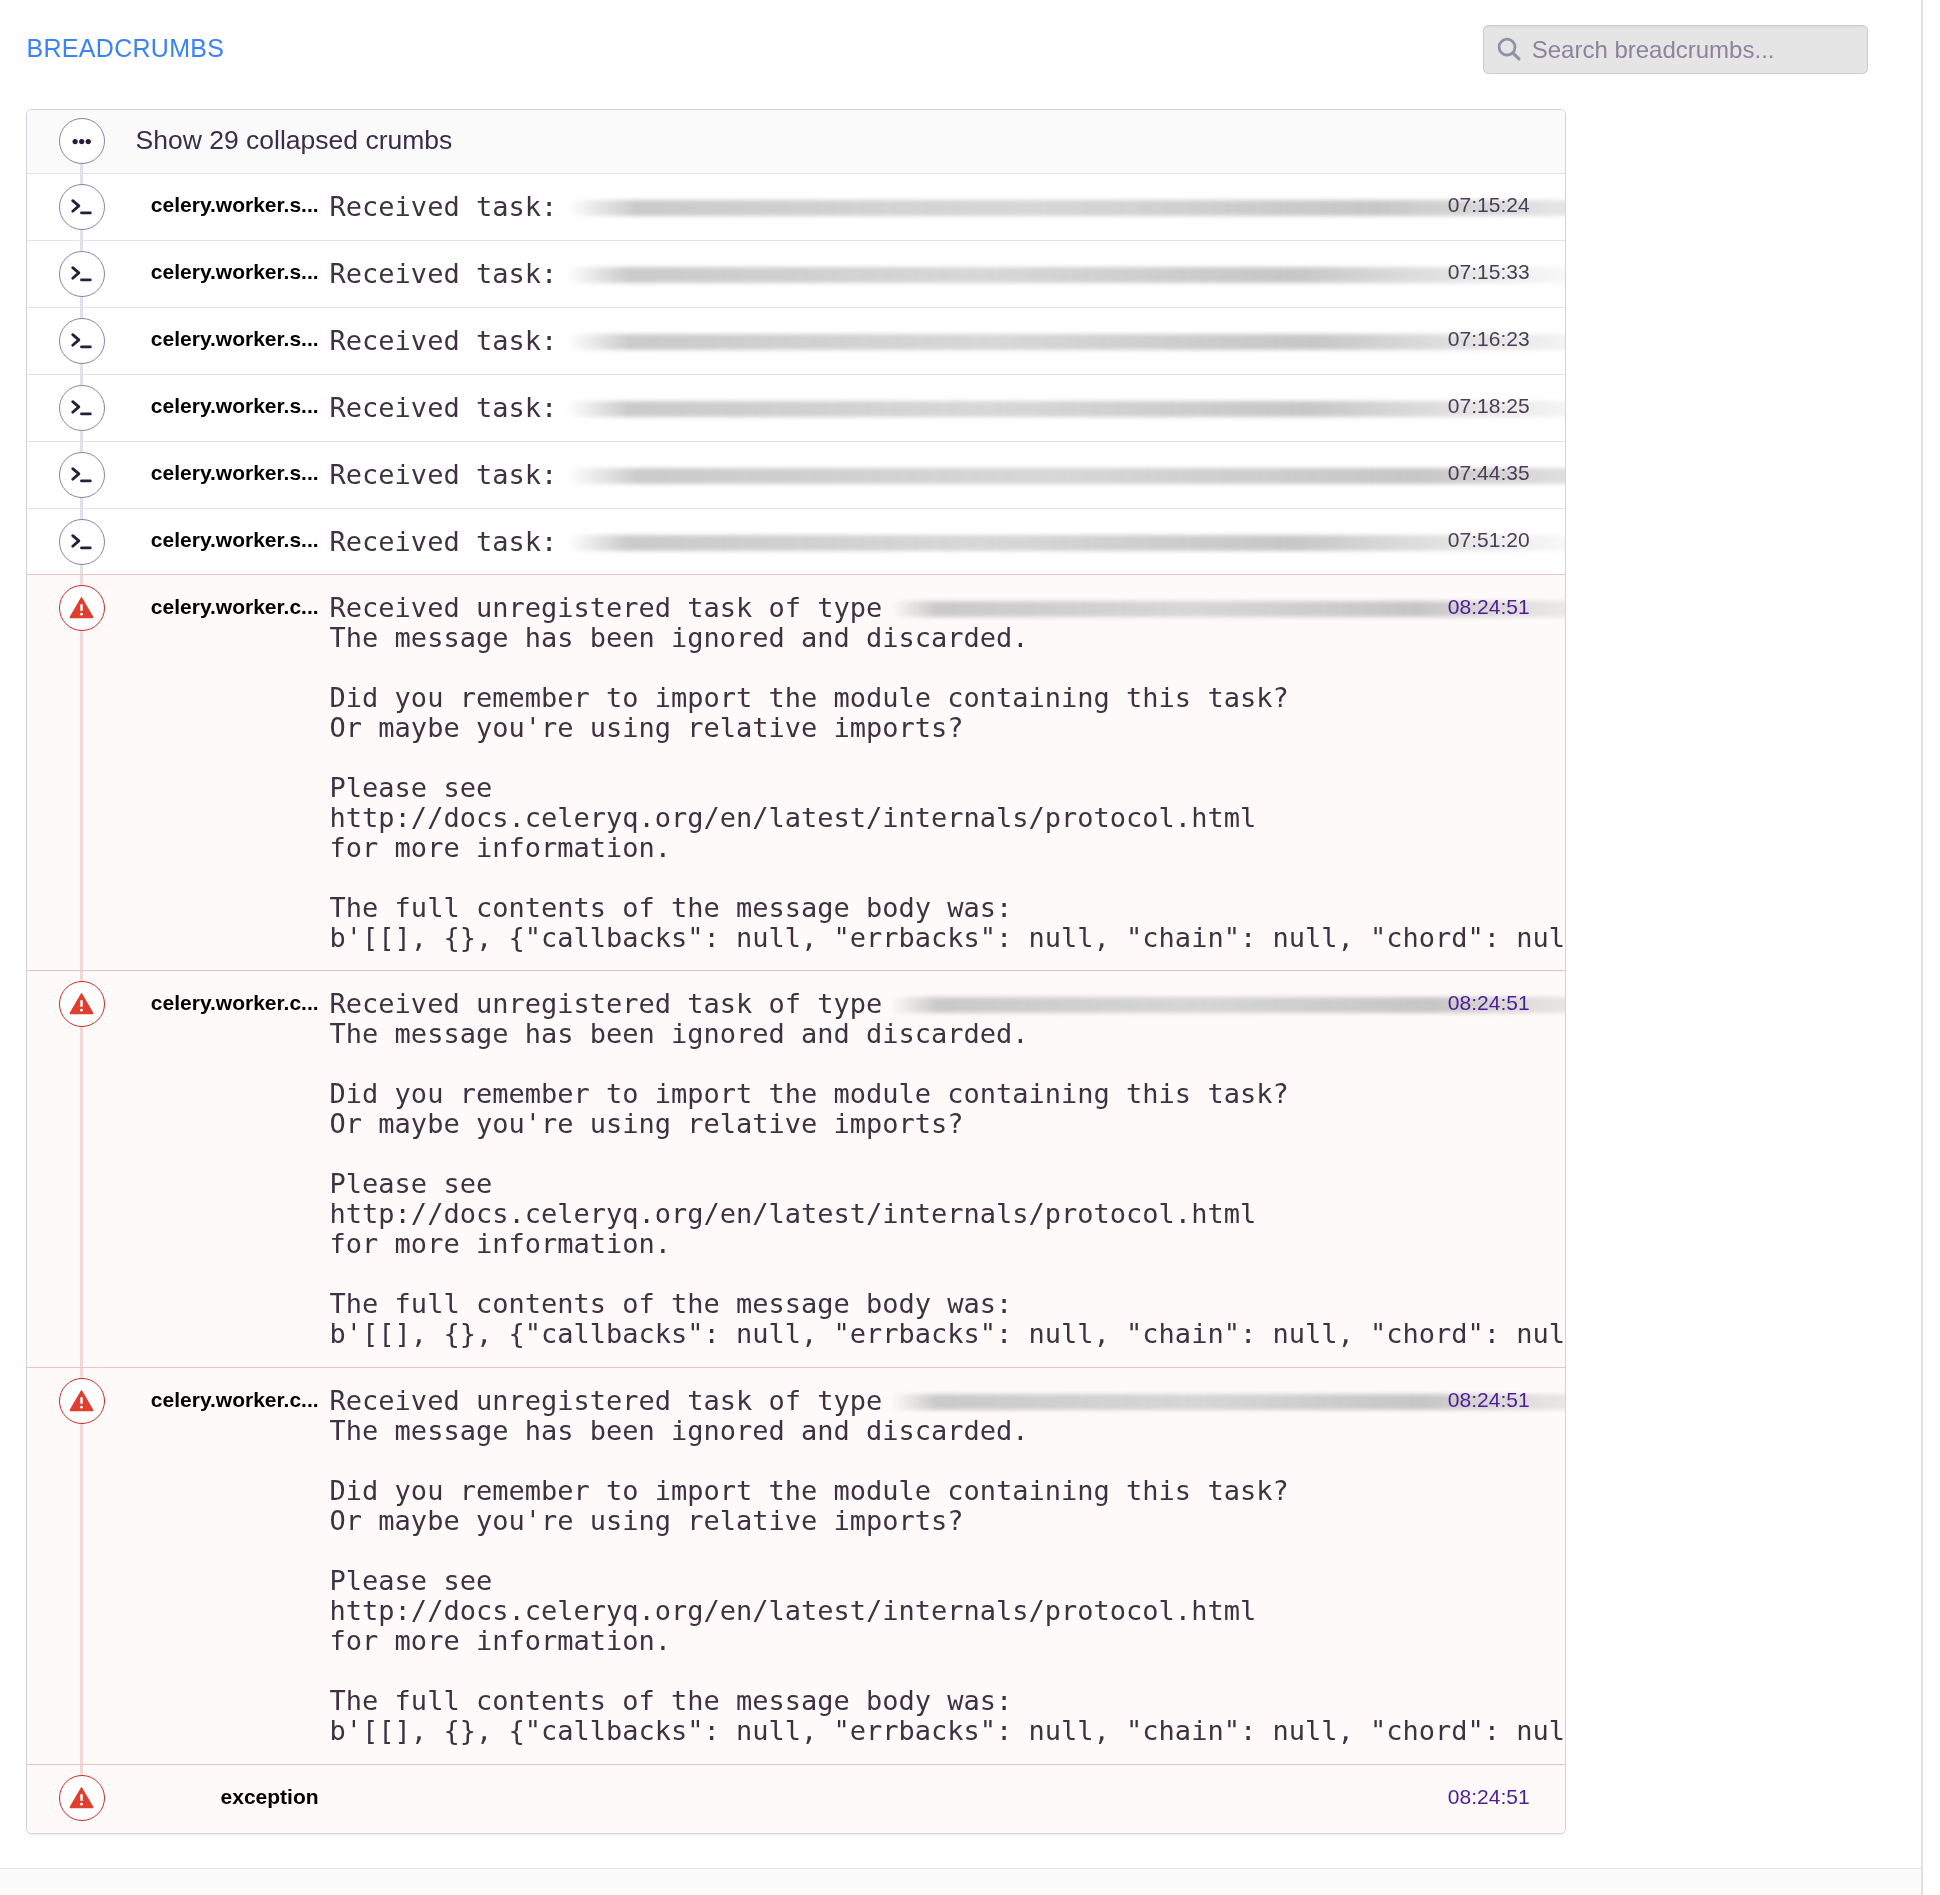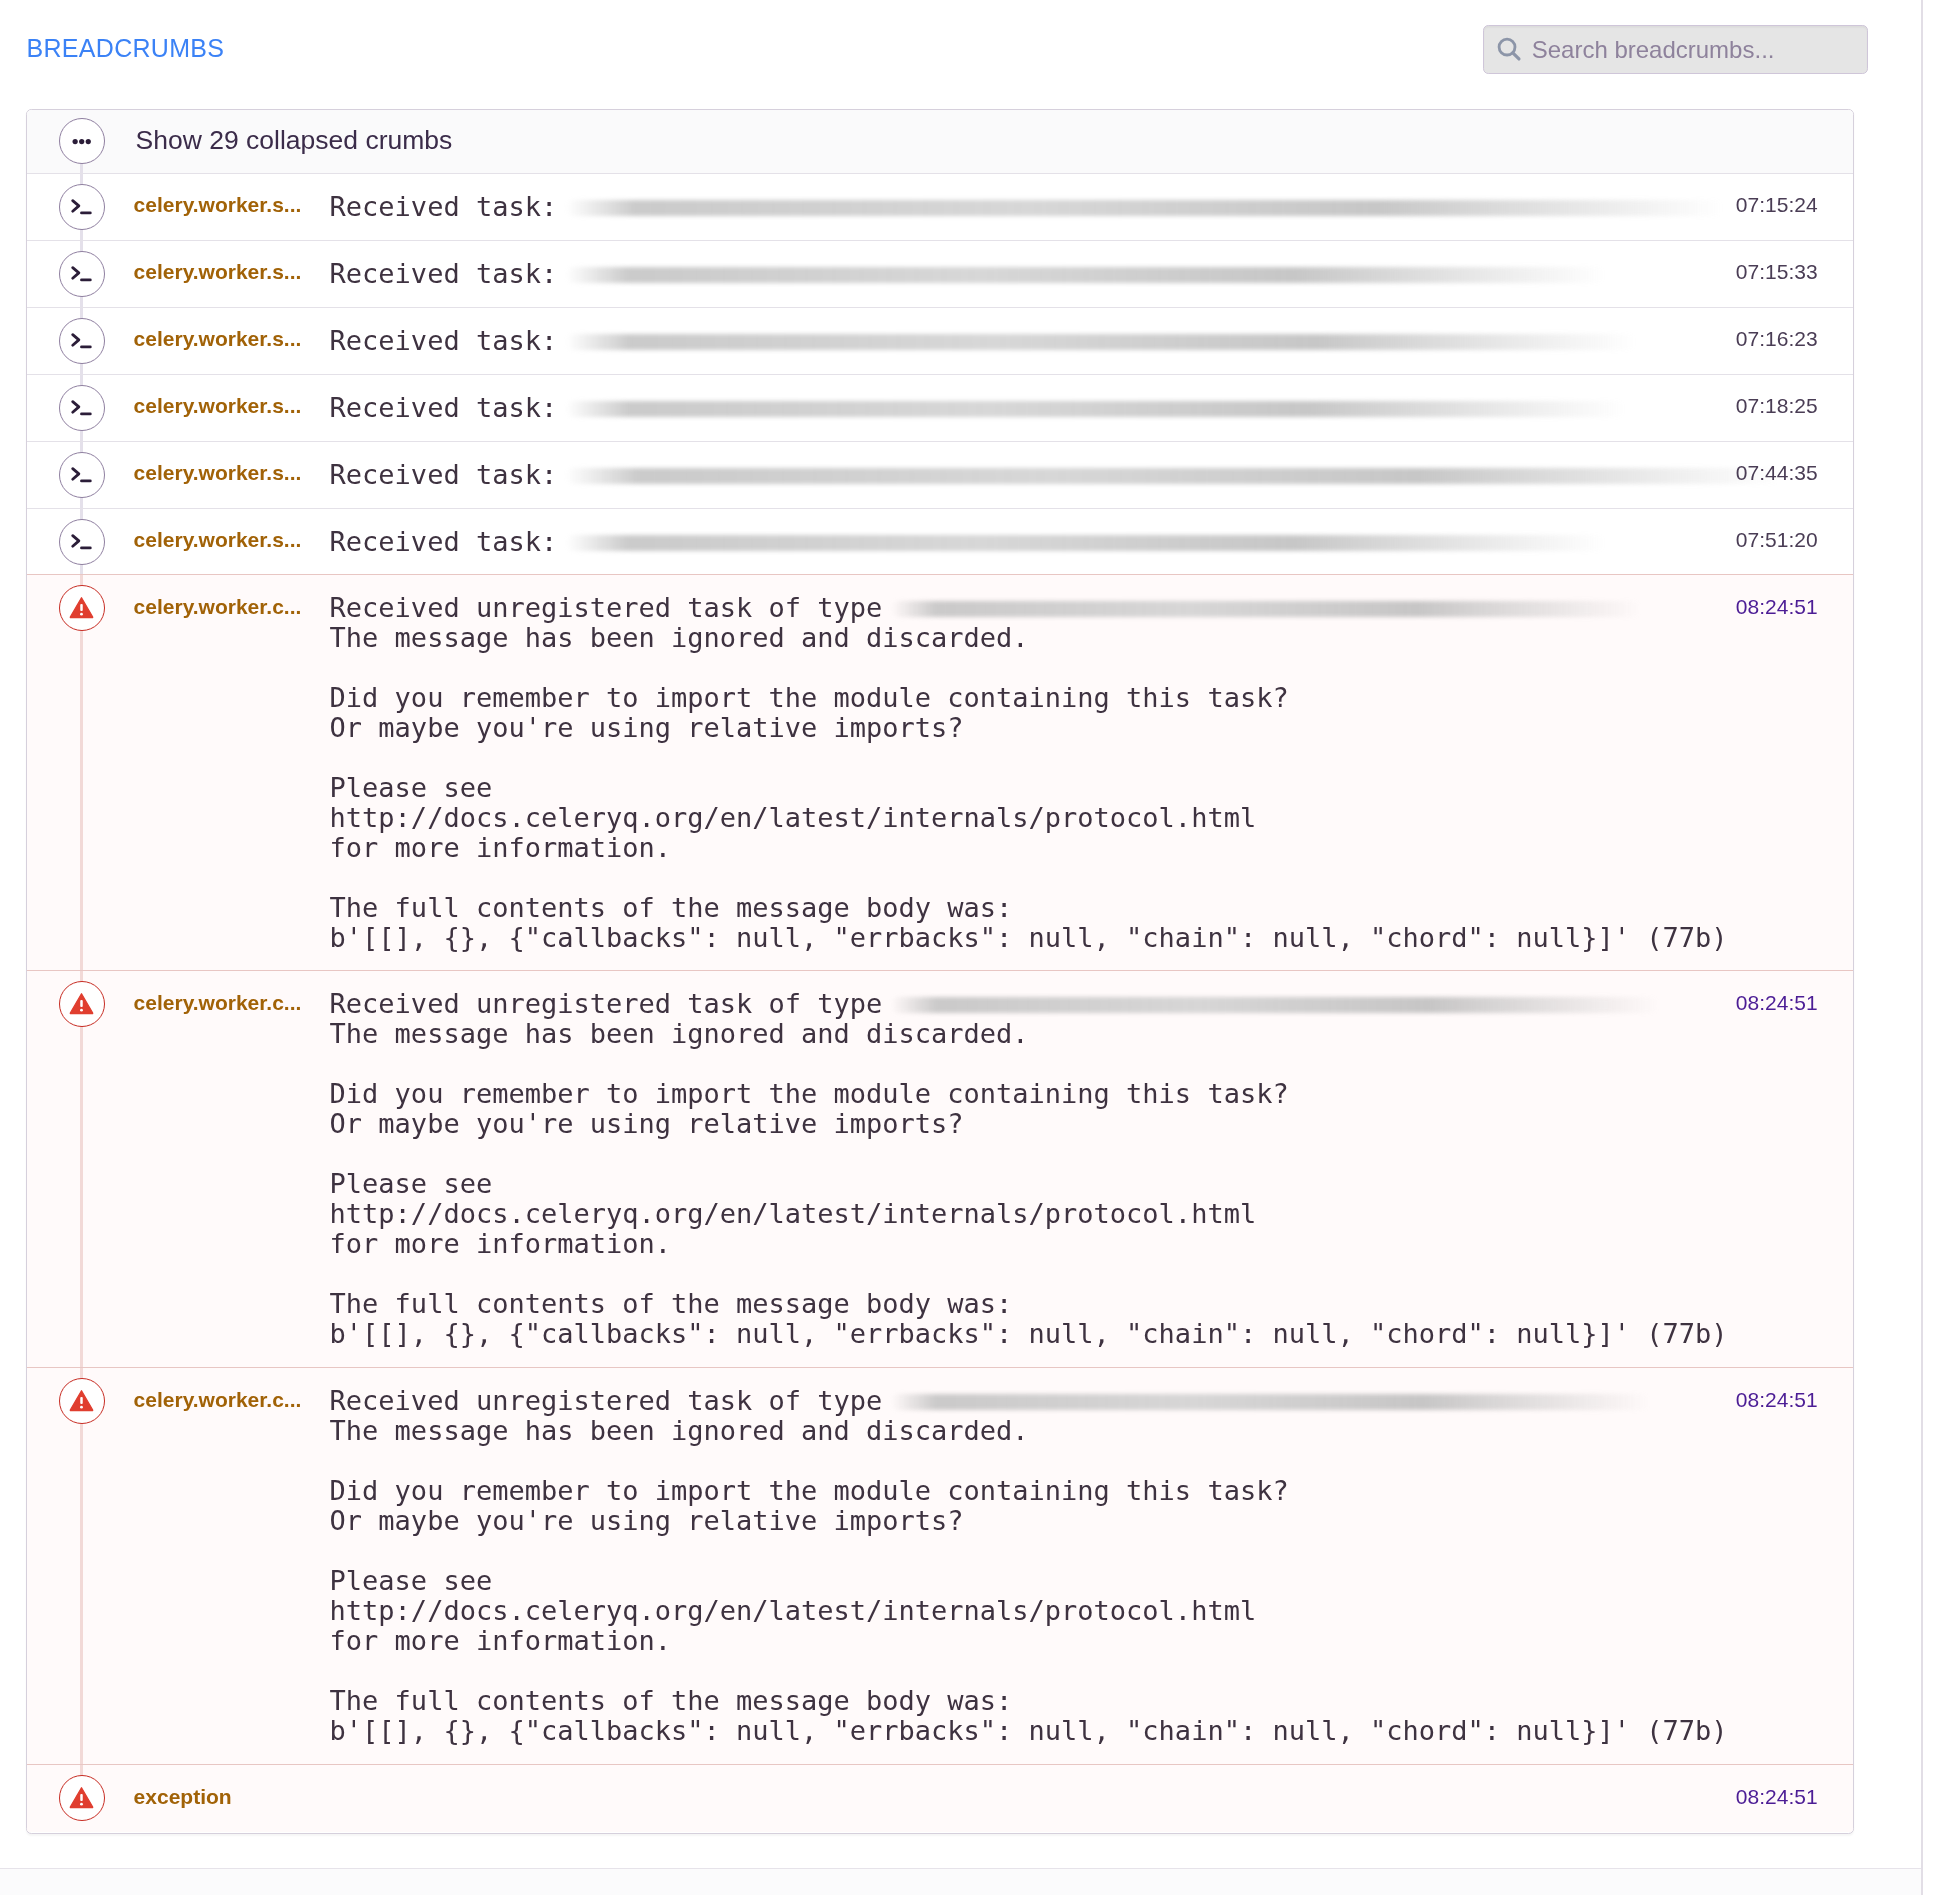--- a/index.html
+++ b/index.html
@@ -23,21 +23,21 @@
     display: flex; align-items: center;
   }
   .search .search-icon { width: 26.5px; height: 26.5px; margin-left: 12.4px; margin-right: 8.8px; }
   .search input {
     border: none; outline: none; background: transparent; flex: 1;
     font-family: "Liberation Sans", "DejaVu Sans", sans-serif; font-size: 24px; color: #2b1d38;
   }
   .search input::placeholder { color: #8e829c; }
 
   .panel {
-    position: absolute; left: 25.6px; top: 109px; width: 1828px; height: 1725px;
+    position: absolute; left: 25.6px; top: 109px; width: 1540px; height: 1725px;
     border: 1.8px solid #d6d0dc; border-radius: 5.3px; overflow: hidden; background: #fff;
     box-shadow: 0 1.8px 1.8px rgba(0,0,0,0.04);
   }
 
   .row { position: relative; border-bottom: 1.8px solid #e4e1e8; }
   .row:last-child { border-bottom: none; }
   .row.collapsed { height: 64px; background: #fafafb; cursor: pointer; }
   .row.normal { height: 67px; background: #ffffff; }
   .row.error { height: 397px; background: #fffafa; border-bottom: 1.8px solid #e8c6c3; }
   .row.error.first { border-top: 1.8px solid #e8c6c3; margin-top: -1.8px; }
@@ -52,22 +52,22 @@
     position: absolute; left: 32px; width: 46px; height: 46px; border-radius: 50%;
     background: #fff; border: 1.8px solid #8f7fa0;
     display: flex; align-items: center; justify-content: center;
   }
   .row.collapsed .icon-circle { top: 8px; }
   .row.normal .icon-circle { top: 9.7px; }
   .row.error .icon-circle, .row.exception .icon-circle { top: 9.7px; border-color: #c72c23; }
 
   .category {
     position: absolute; left: 107px; width: 185px;
-    font-size: 21px; font-weight: bold; color: #a16207;
-    white-space: nowrap; overflow: hidden; text-overflow: ellipsis;
+    font-size: 21px; font-weight: bold; color: #000000;
+    white-space: nowrap; overflow: hidden; text-overflow: ellipsis; text-align: right;
   }
   .row.normal .category, .row.error .category, .row.exception .category { top: 19.4px; }
 
   .collapsed-label { position: absolute; left: 109px; top: 15px; font-size: 26.5px; color: #3b2c4a; }
 
   .message {
     position: absolute; left: 303px; top: 17.6px; right: 176px;
     font-family: "DejaVu Sans Mono", "Liberation Mono", monospace; font-size: 27px;
     line-height: 30px; color: #3e3240; white-space: pre;
   }

